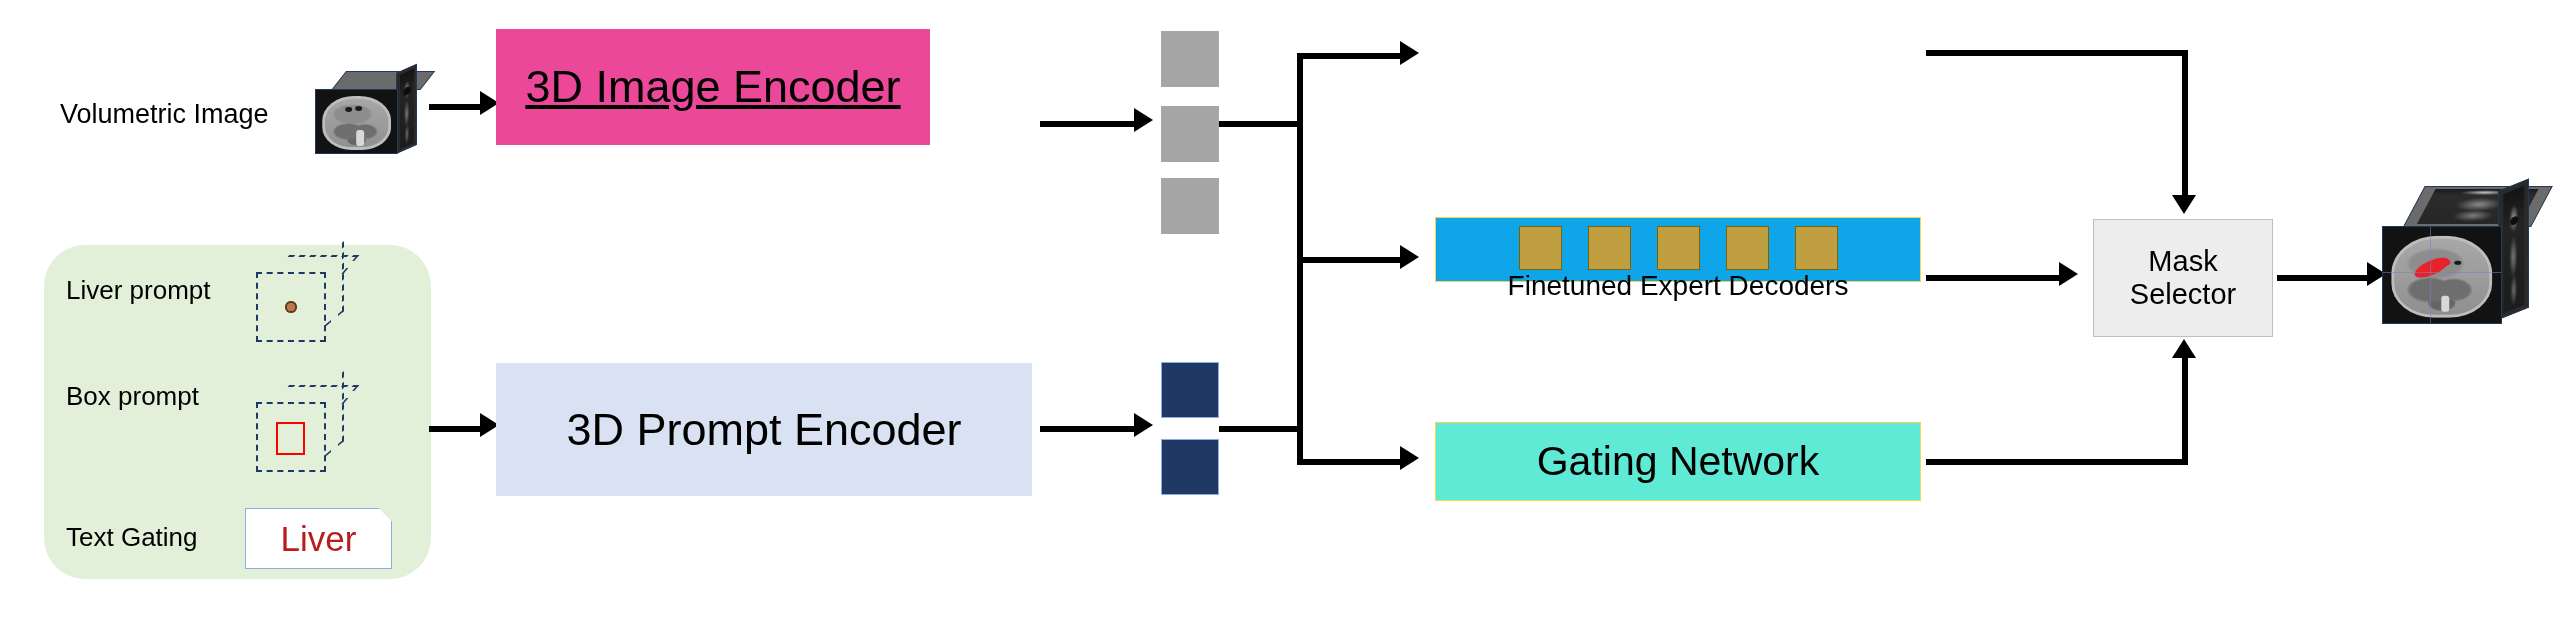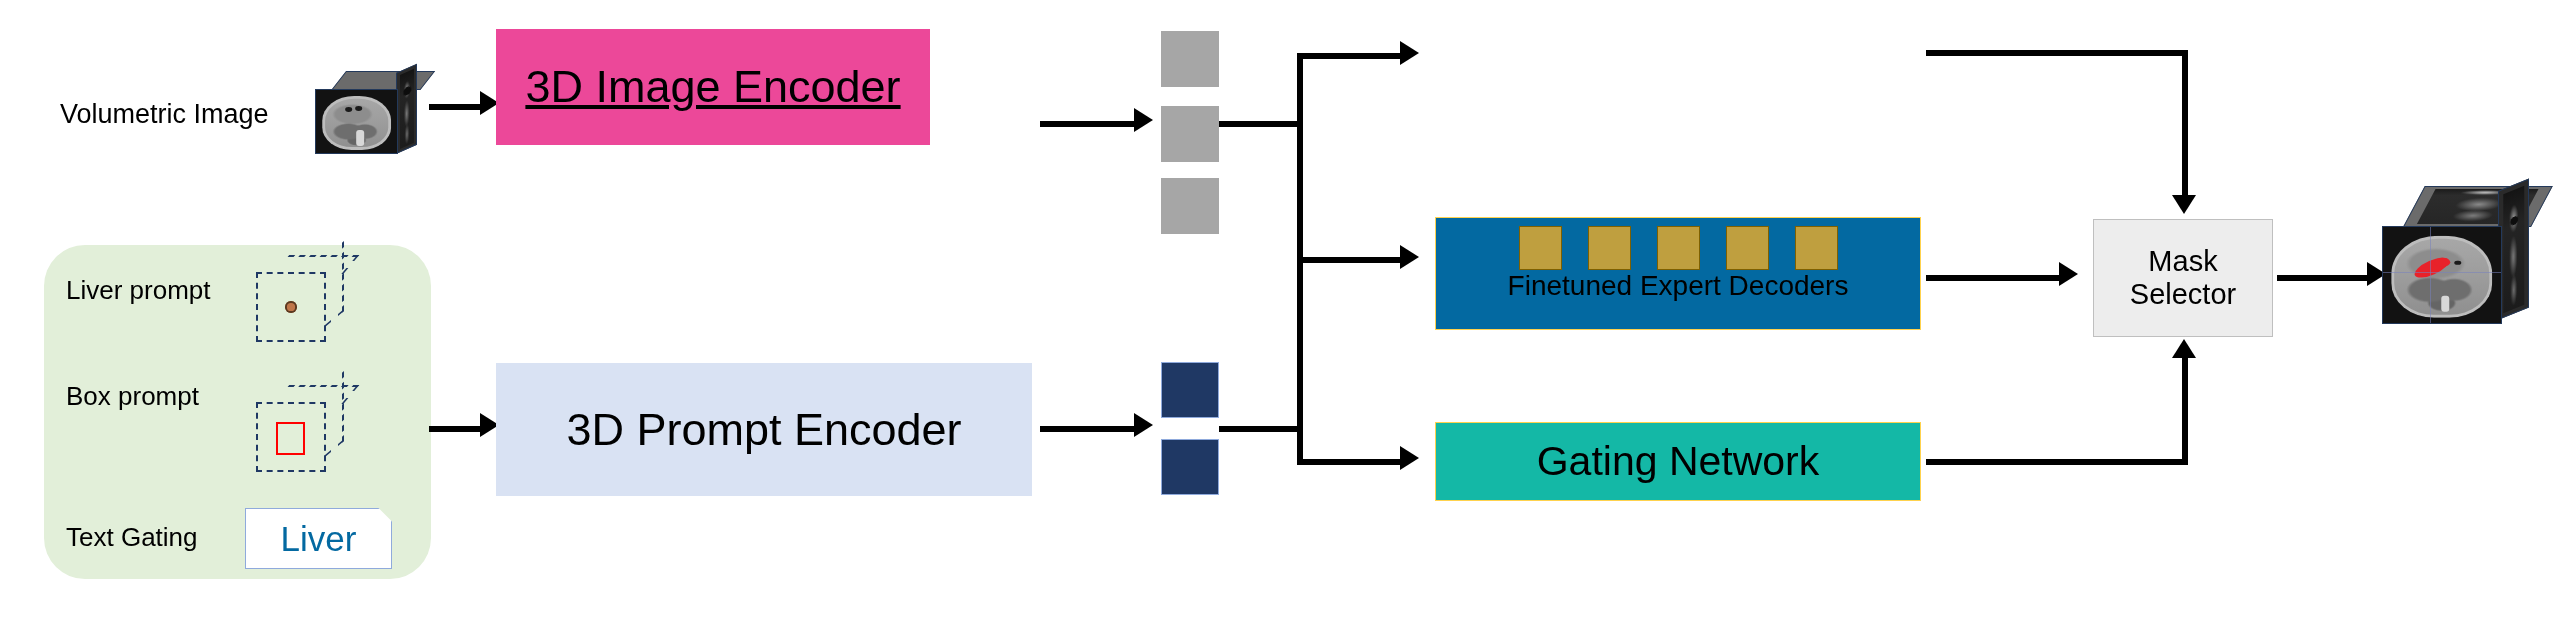--- a/index.html
+++ b/index.html
@@ -63,28 +63,28 @@
     background: #d9e2f3;
     font-size: 45px;
   }
   .block-mask-decoder {
     left: 1435px; top: 10.6px; width: 486px; height: 85px;
     background: #ffe699;
     border: 1.9px solid #ffd24d;
     font-size: 41px;
   }
   .block-experts {
-    left: 1435px; top: 217px; width: 486px; height: 113px;
-    background: #0369a1;
+    left: 1435px; top: 217px; width: 486px; height: 65px;
+    background: #0ea5e9;
     border: 1.9px solid #ffd24d;
     display: block;
   }
   .block-gating {
     left: 1435px; top: 422px; width: 486px; height: 79px;
-    background: #14b8a6;
+    background: #5eead4;
     border: 1.9px solid #ffd24d;
     font-size: 41px;
   }
   .block-mask-selector {
     left: 2093px; top: 219px; width: 180px; height: 118px;
     background: #ededed;
     border: 1px solid #bfbfbf;
     font-size: 29px;
     text-align: center;
     line-height: 1.15;
@@ -256,21 +256,21 @@
     position: absolute;
     left: 245px; top: 508px;
     width: 147px; height: 61px;
     background: #ffffff;
     border: 1.9px solid #8faadc;
     box-sizing: border-box;
     display: flex;
     align-items: center;
     justify-content: center;
     font-size: 35px;
-    color: #0369a1;
+    color: #b91c1c;
     clip-path: polygon(0 0, calc(100% - 13.5px) 0, 100% 13.5px, 100% 100%, 0 100%);
   }
 
   
   .hline { position: absolute; background: #000; height: 5.8px; }
   .vline { position: absolute; background: #000; width: 5.8px; }
   .arrowhead-r {
     position: absolute;
     width: 0; height: 0;
     border-top: 12.6px solid transparent;

